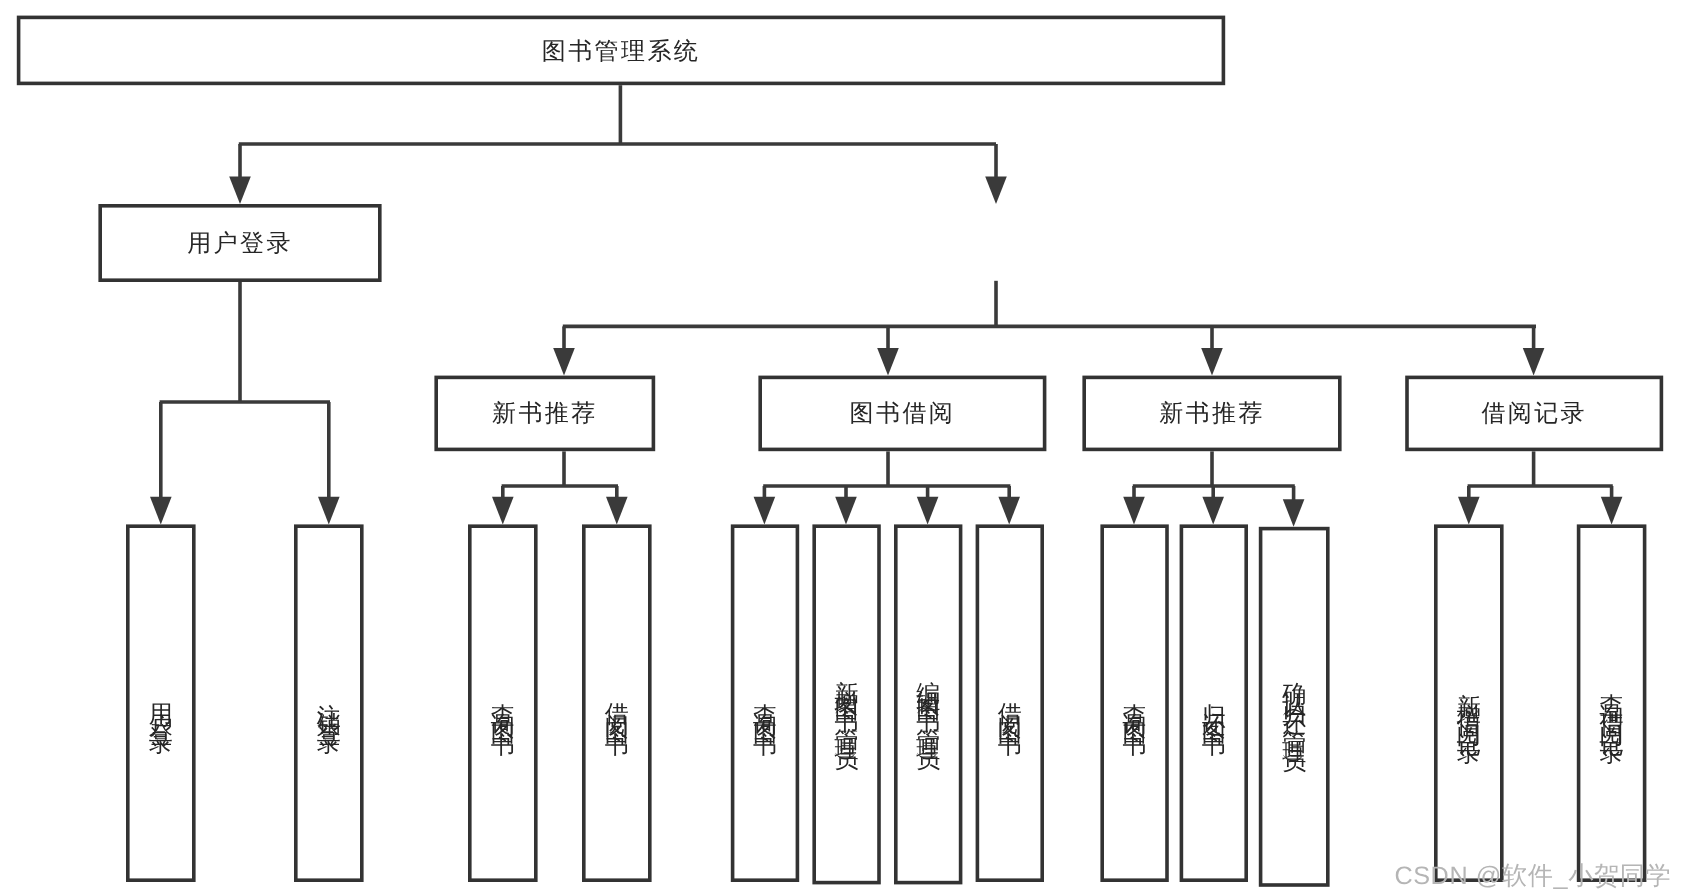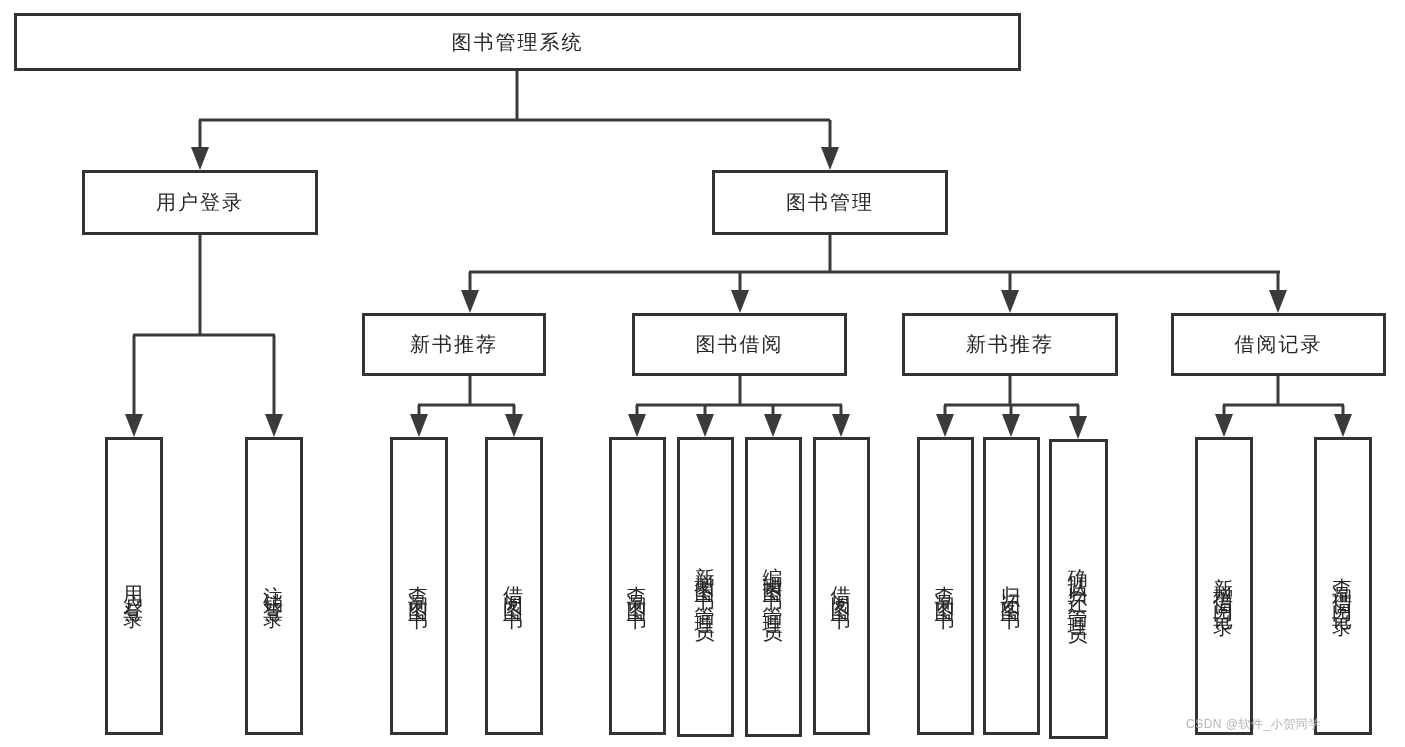--- a/index.html
+++ b/index.html
@@ -57,23 +57,23 @@
   .vlabel {
     writing-mode: vertical-rl;
     text-orientation: mixed;
     font-size: 20px;
     letter-spacing: 8px;
     color: #262626;
     white-space: nowrap;
   }
   .watermark {
     position: absolute;
-    left: 1186px;
+    left: 1162px;
     top: 716px;
-    font-size: 12px;
+    font-size: 21px;
     color: #b5b5b5;
     letter-spacing: 0.5px;
     white-space: nowrap;
   }
 </style>
 </head>
 <body>
 
 <div id="canvas">
 
@@ -139,28 +139,25 @@
     <polygon points="1334,414 1352,414 1343,437"></polygon>
   </svg>
 
   <div class="hbox" style="left:14px;top:13px;width:1007px;height:58px">
     <span class="hlabel">图书管理系统</span>
   </div>
 
   <div class="hbox" style="left:82px;top:170px;width:236px;height:65px">
     <span class="hlabel">用户登录</span>
   </div>
-  <div class="hbox" style="left:712px;top:170px;width:236px;height:65px">
-    <span class="hlabel">图书管理</span>
-  </div>
 
   <div class="hbox" style="left:362px;top:313px;width:184px;height:63px">
     <span class="hlabel">新书推荐</span>
   </div>
-  <div class="hbox" style="left:632px;top:313px;width:215px;height:63px">
+  <div class="hbox" style="left:632px;top:313px;width:240px;height:63px">
     <span class="hlabel">图书借阅</span>
   </div>
   <div class="hbox" style="left:902px;top:313px;width:216px;height:63px">
     <span class="hlabel">新书推荐</span>
   </div>
   <div class="hbox" style="left:1171px;top:313px;width:215px;height:63px">
     <span class="hlabel">借阅记录</span>
   </div>
 
   <div class="vbox" style="left:105px;top:437px;width:58px;height:298px">

